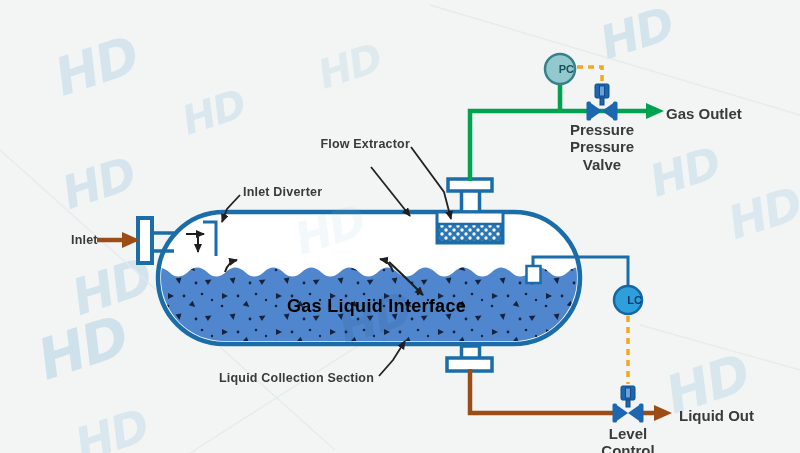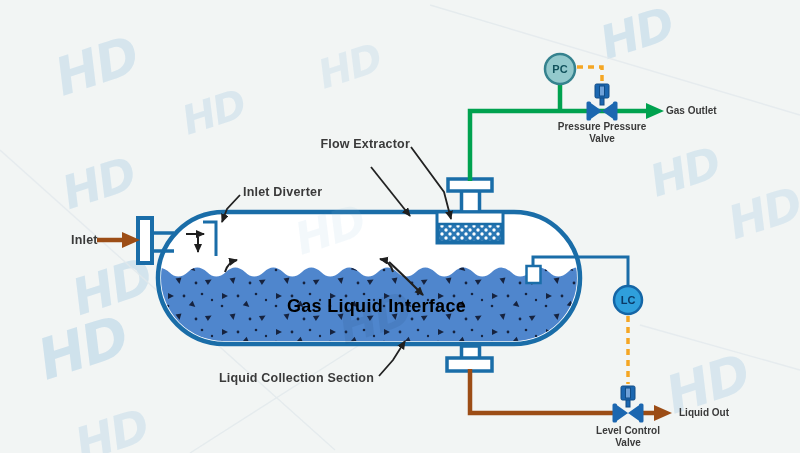--- a/index.html
+++ b/index.html
@@ -19,26 +19,26 @@
   .title{
     position:absolute; left:22px; top:13px; z-index:2;
     font-size:17.5px; color:#1b1f24; white-space:nowrap;
   }
   .title .bold{font-weight:bold;}
   .lbl{
     position:absolute; z-index:2; font-weight:bold; color:#3a3a3a;
     white-space:nowrap; line-height:1.15;
   }
   .sec{font-size:12.5px; letter-spacing:.2px;}
-  .sm{font-size:10px;}
+  .sm{font-size:15px;}
   .ctr{text-align:center; white-space:normal;}
   .right{text-align:right;}
   .iface{font-size:18px; color:#000000; letter-spacing:.3px;}
   .instr{position:absolute; z-index:2; font-weight:bold; font-size:11px;
-         text-align:center; width:28px; line-height:1;}
+         text-align:right; width:28px; line-height:1;}
   .pc-txt{color:#11525c;}
   .lc-txt{color:#0b3a66;}
 </style>
 </head>
 <body>
 
 <div class="stage">
 
   <div class="wm" style="left:55px;top:40px;font-size:52px;opacity:.28;">HD</div>
   <div class="wm" style="left:182px;top:92px;font-size:40px;opacity:.24;">HD</div>

